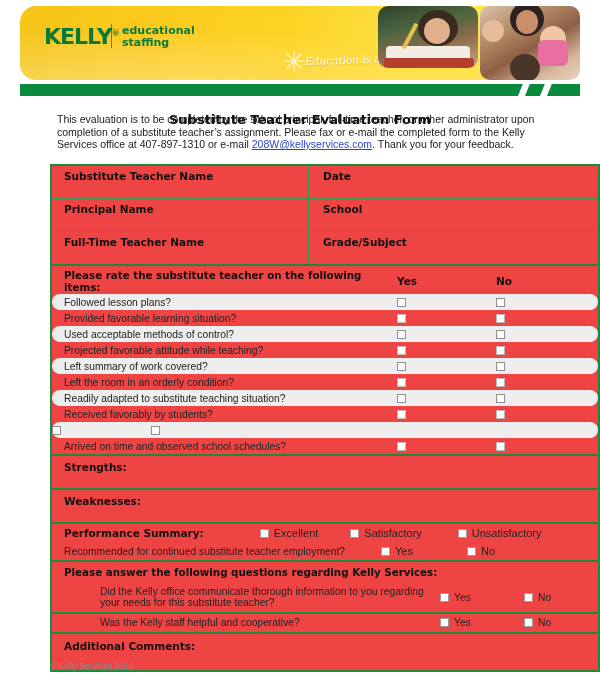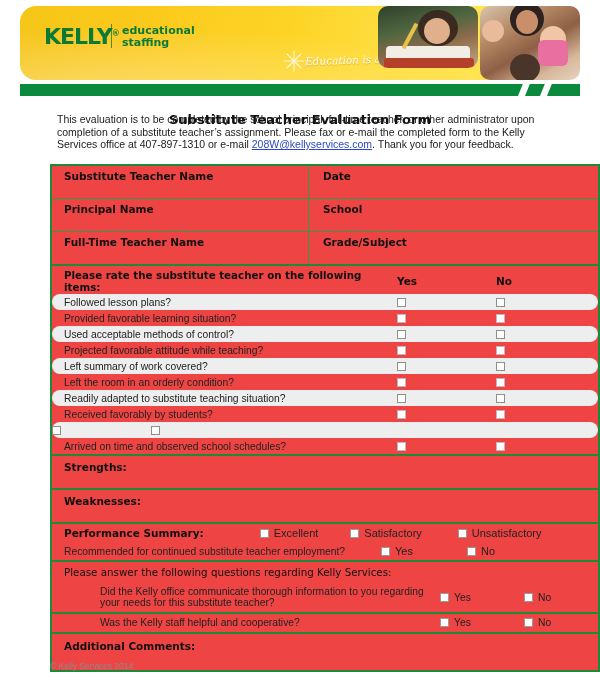--- a/index.html
+++ b/index.html
@@ -129,21 +129,21 @@
 
   
   .perf{height:18px;display:flex;align-items:center;padding-left:12px;box-sizing:border-box;}
   .perf .lbl{font-weight:bold;font-size:10.5px;color:#111;font-family:"DejaVu Sans", sans-serif;}
   .opt{display:flex;align-items:center;gap:5px;font-size:11px;color:#222;}
   .cb2{width:9px;height:9px;border:1px solid #9a9a9a;background:#fff;box-sizing:border-box;}
   .rec{height:18px;display:flex;align-items:center;padding-left:12px;box-sizing:border-box;
     font-size:10.3px;color:#222;}
 
   
-  .kq-head{padding:5px 16px 4px 12px;font-weight:normal;font-size:10.3px;line-height:11.6px;
+  .kq-head{padding:5px 16px 4px 12px;font-weight:bold;font-size:10.3px;line-height:11.6px;
     color:#111;font-family:"DejaVu Sans", sans-serif;}
   .kq-row{display:flex;align-items:center;min-height:18px;}
   .kq-row .q{flex:1;padding:3px 8px 3px 12px;font-size:10.3px;line-height:11.6px;color:#222;margin-left:36px;}
   .kq-yes{width:84px;display:flex;align-items:center;gap:5px;font-size:10.3px;color:#222;}
   .kq-no{width:74px;display:flex;align-items:center;gap:5px;font-size:10.3px;color:#222;}
 
   .comments{height:36px;padding:6px 0 0 12px;box-sizing:border-box;
     font-weight:bold;font-size:10.5px;color:#111;font-family:"DejaVu Sans", sans-serif;}
 
   .copyright{

